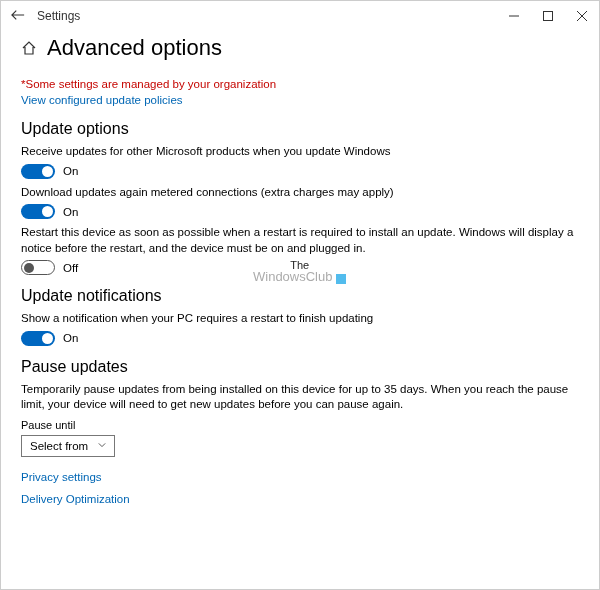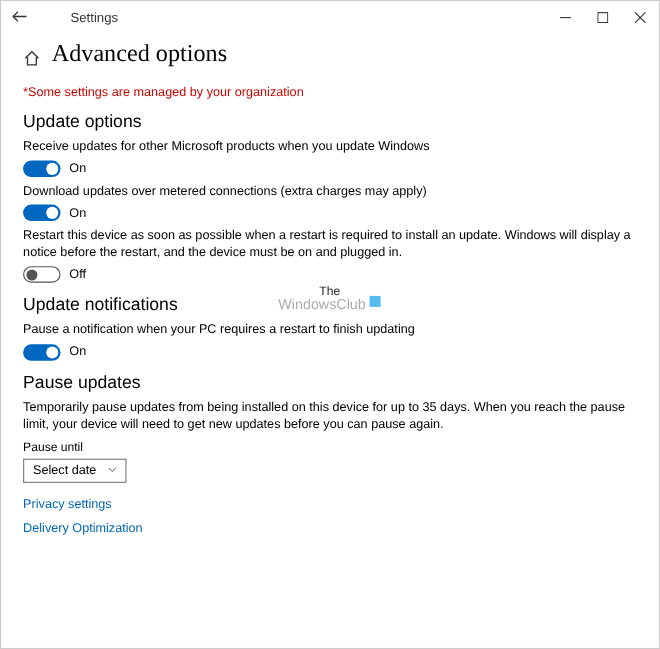--- a/index.html
+++ b/index.html
@@ -1,45 +1,45 @@
 <!DOCTYPE html>
 <html><head>
 <meta charset="utf-8">
 <style>
   * { box-sizing: border-box; margin: 0; padding: 0; }
   html, body { width: 600px; height: 590px; font-family: "Segoe UI", Arial, sans-serif; background: #fff; color: #000; overflow: hidden; }
   .window { width: 600px; height: 590px; border: 1px solid #ccc; position: relative; }
-  .titlebar { height: 30px; display: flex; align-items: center; padding: 0 0 0 8px; font-size: 12px; gap: 27px; }
+  .titlebar { height: 30px; display: flex; align-items: center; padding: 0 0 0 8px; font-size: 12px; }
   .titlebar .back { width: 18px; text-align: center; color: #333; font-size: 14px; }
   .titlebar .title { margin-left: 10px; color: #333; }
   .winbtns { position: absolute; top: 0; right: 0; display: flex; }
   .winbtn { width: 34px; height: 30px; display: flex; align-items: center; justify-content: center; color: #333; }
   .content { padding: 4px 20px 10px 20px; }
-  .header { display: flex; align-items: flex-end; margin-bottom: 10px; font-family: Liberation Serif, serif; }
+  .header { display: flex; align-items: center; margin-bottom: 10px; }
   .home-icon { width: 16px; height: 16px; margin-right: 10px; display: inline-flex; align-items:center; justify-content:center; }
   .page-title { font-size: 22px; font-weight: 400; }
   .org-msg { font-size: 11.5px; color: #c50500; margin-top: 17px; }
   .link { font-size: 11.5px; color: #0066b4; margin-top: 4px; display: inline-block; }
   .section-title { font-size: 16px; font-weight: 400; margin-top: 12px; margin-bottom: 6px; }
   .opt-label { font-size: 11.5px; color: #000; margin-top: 6px; line-height: 1.35; }
   .toggle-row { display: flex; align-items: center; margin-top: 4px; margin-bottom: 2px; }
   .toggle { width: 34px; height: 15px; border-radius: 8px; position: relative; display: inline-block; margin-right: 8px; }
   .toggle.on { background: #0067c0; }
   .toggle.on::after { content: ""; position: absolute; right: 2px; top: 2px; width: 11px; height: 11px; background: #fff; border-radius: 50%; }
   .toggle.off { background: #fff; border: 1px solid #555; }
   .toggle.off::after { content: ""; position: absolute; left: 2px; top: 1.5px; width: 10px; height: 10px; background: #555; border-radius: 50%; }
   .toggle-state { font-size: 11.5px; }
   .pause-label { font-size: 11px; margin-top: 6px; }
   .dropdown { margin-top: 4px; border: 1px solid #777; padding: 4px 8px; font-size: 11.5px; display: inline-flex; align-items: center; gap: 10px; }
   .chev { font-size: 9px; color: #333; }
   .footer-links { margin-top: 14px; }
   .footer-links .link { display: block; margin-top: 10px; }
   .watermark { position: absolute; left: 252px; top: 258px; text-align: center; pointer-events: none; }
   .watermark .t { font-size: 11px; color: #222; }
-  .watermark .w { font-size: 13px; color: #888; opacity: .7; margin-top: -2px; display:flex; align-items:flex-start; gap:2px; }
+  .watermark .w { font-size: 13px; color: #888; opacity: .7; margin-top: -2px; display:flex; align-items:flex-end; gap:2px; }
   .sq { width: 10px; height: 10px; background: #0aa0e6; display: inline-block; margin-left: 2px; }
 </style>
 </head>
 <body>
 
 <div class="window">
   <div class="titlebar">
     <span class="back">
       <svg width="14" height="14" viewBox="0 0 16 16">
           <path d="M6 3 L1 8 L6 13 M1 8 H15" stroke="#333" stroke-width="1.3" fill="none"></path>
@@ -69,53 +69,54 @@
   <div class="content">
     <div class="header">
       <span class="home-icon">
         <svg width="16" height="16" viewBox="0 0 16 16">
             <path d="M2 8 L8 2 L14 8 M4 7 V14 H12 V7" stroke="#333" stroke-width="1.2" fill="none"></path>
           </svg>
       </span>
       <div class="page-title">Advanced options</div>
     </div>
     <div class="org-msg">*Some settings are managed by your organization</div>
+    <a class="link">View configured update policies</a>
 
     <div class="section-title">Update options</div>
 
     <div class="opt-label">Receive updates for other Microsoft products when you update Windows</div>
     <div class="toggle-row">
       <span class="toggle on"></span>
       <span class="toggle-state">On</span>
     </div>
 
-    <div class="opt-label">Download updates over metered connections (extra charges may apply)</div>
+    <div class="opt-label">Download updates again metered connections (extra charges may apply)</div>
     <div class="toggle-row">
       <span class="toggle on"></span>
       <span class="toggle-state">On</span>
     </div>
 
     <div class="opt-label">Restart this device as soon as possible when a restart is required to install an update. Windows will display a notice before the restart, and the device must be on and plugged in.</div>
     <div class="toggle-row">
       <span class="toggle off"></span>
       <span class="toggle-state">Off</span>
     </div>
 
     <div class="section-title">Update notifications</div>
-    <div class="opt-label">Pause a notification when your PC requires a restart to finish updating</div>
+    <div class="opt-label">Show a notification when your PC requires a restart to finish updating</div>
     <div class="toggle-row">
       <span class="toggle on"></span>
       <span class="toggle-state">On</span>
     </div>
 
     <div class="section-title">Pause updates</div>
     <div class="opt-label">Temporarily pause updates from being installed on this device for up to 35 days. When you reach the pause limit, your device will need to get new updates before you can pause again.</div>
     <div class="pause-label">Pause until</div>
     <div class="dropdown">
-      <span>Select date</span>
+      <span>Select from</span>
       <span class="chev">
         <svg width="8" height="8" viewBox="0 0 10 10">
             <path d="M1 3 L5 7 L9 3" stroke="#333" fill="none"></path>
           </svg>
       </span>
     </div>
 
     <div class="footer-links">
       <a class="link">Privacy settings</a>
       <a class="link">Delivery Optimization</a>

